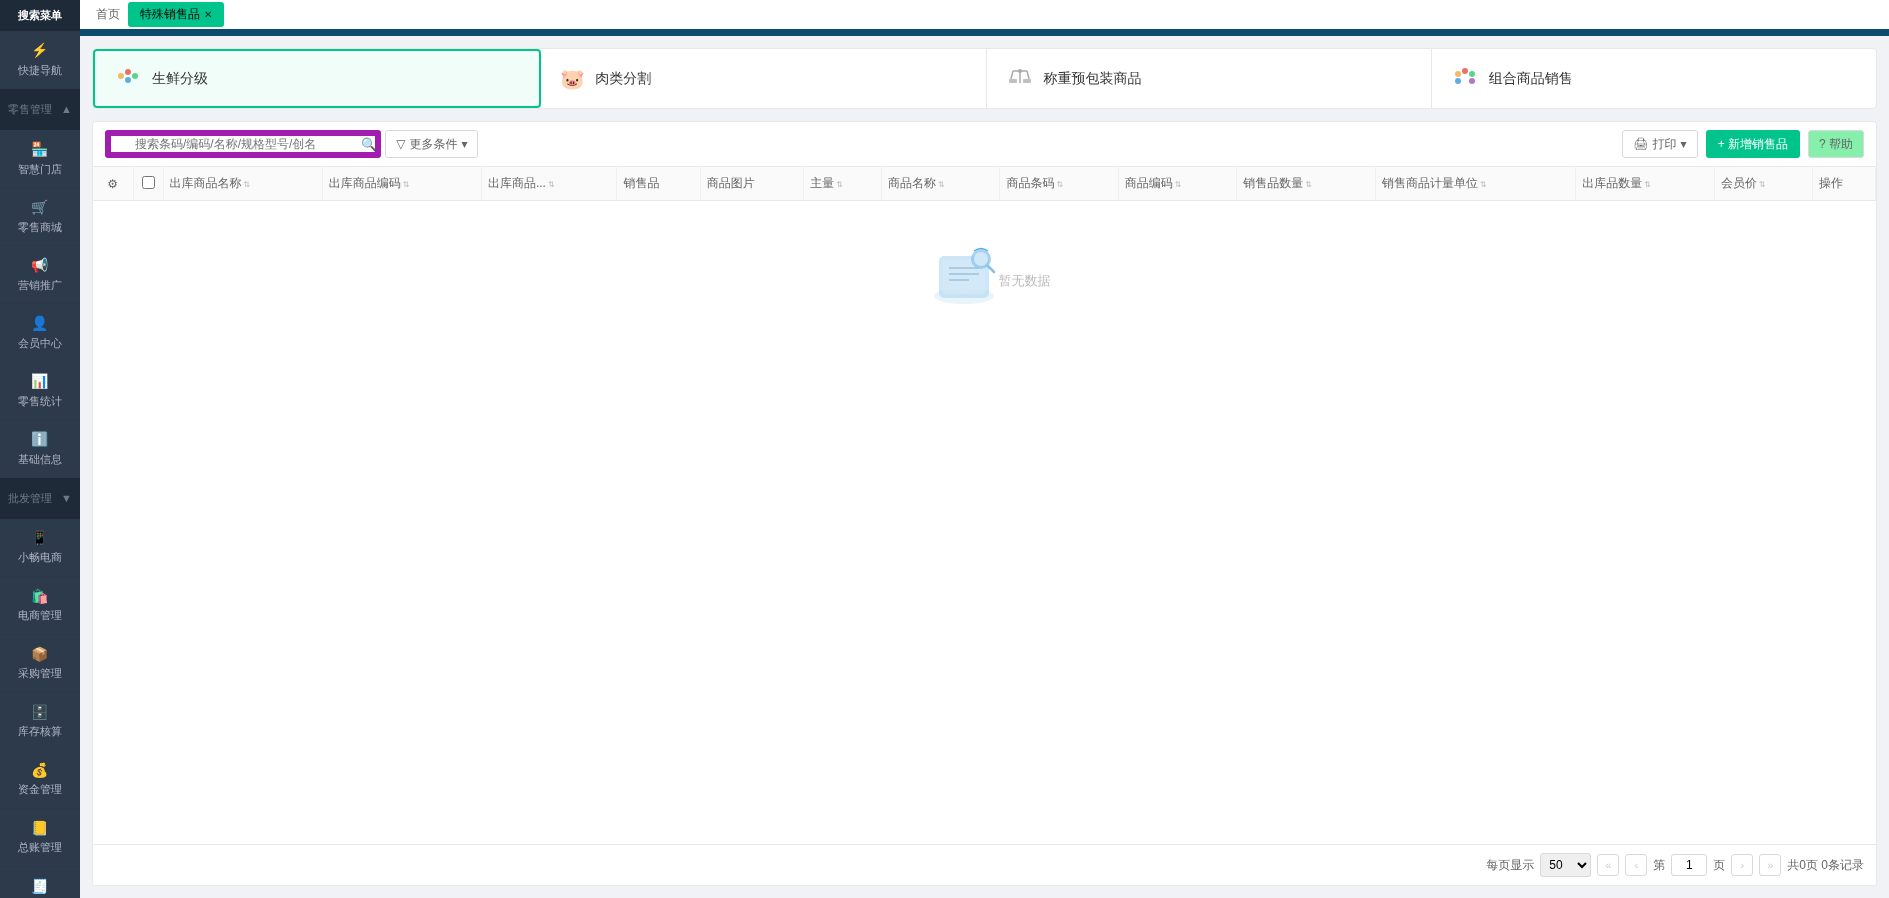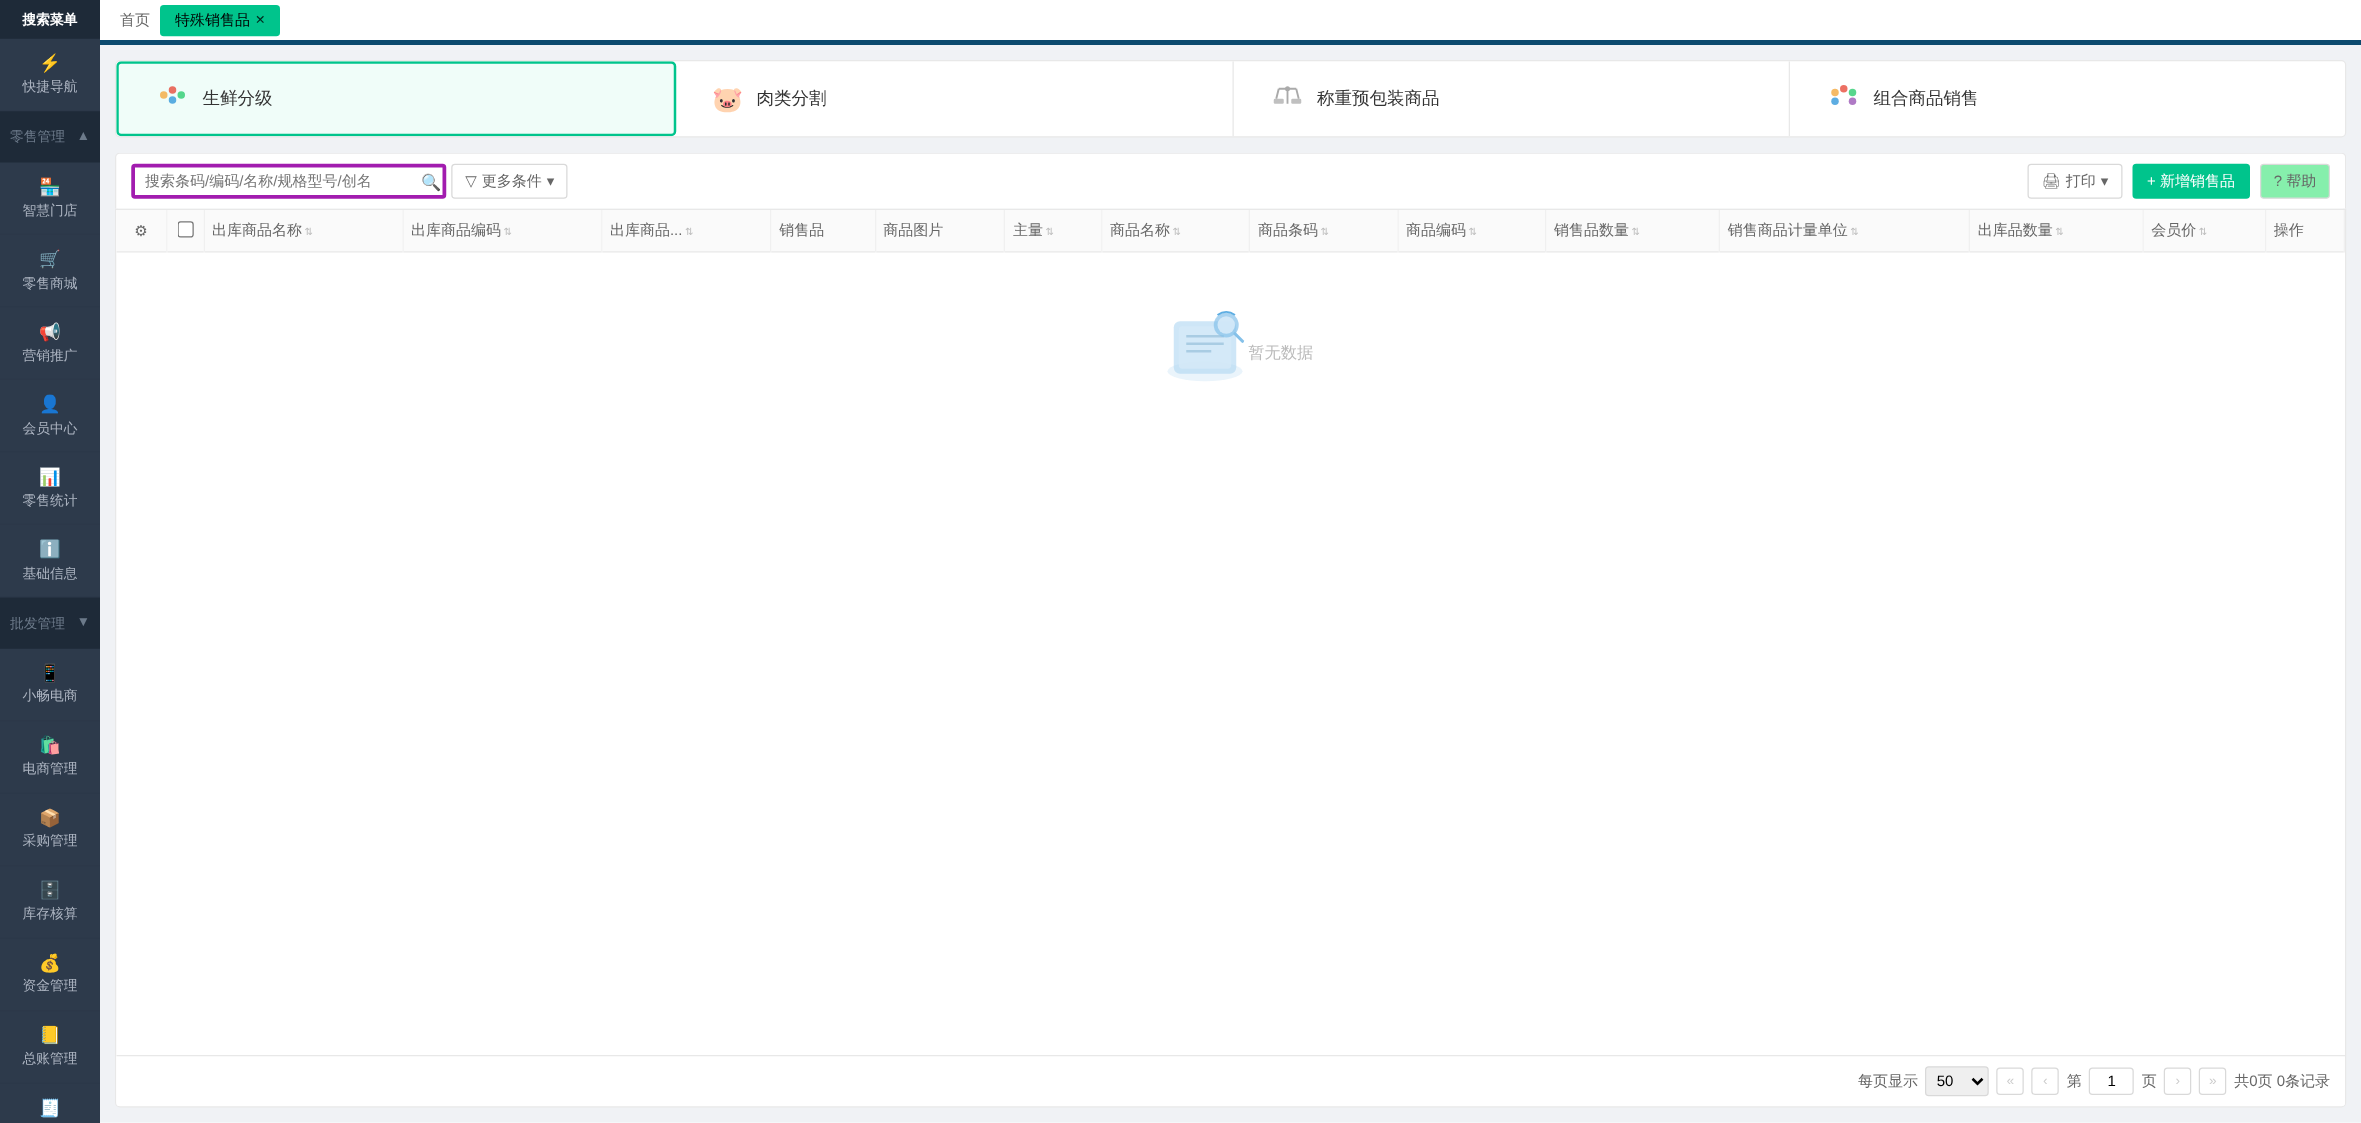--- a/index.html
+++ b/index.html
@@ -54,21 +54,21 @@
     .main {
       flex: 1;
       display: flex;
       flex-direction: column;
       overflow: hidden;
     }
 
     
     .topbar {
       background: #fff;
-      border-bottom: 4px solid #0c4a6e;
+      border-bottom: 7px solid #0c4a6e;
       padding: 0 16px;
       height: 36px;
       display: flex;
       align-items: center;
       gap: 8px;
     }
     .topbar-home {
       color: #666;
       font-size: 12px;
       cursor: pointer;
@@ -103,21 +103,21 @@
     .category-tabs {
       display: flex;
       background: #fff;
       border-radius: 4px;
       margin-bottom: 12px;
       overflow: hidden;
       border: 1px solid #e8e8e8;
     }
     .category-tab {
       flex: 1;
-      padding: 14px 29px;
+      padding: 14px 19px;
       display: flex;
       align-items: center;
       gap: 10px;
       cursor: pointer;
       border-right: 1px solid #e8e8e8;
       font-size: 14px;
       color: #333;
     }
     .category-tab:last-child { border-right: none; }
     .category-tab.active {
@@ -133,25 +133,25 @@
       padding: 8px 12px;
       display: flex;
       align-items: center;
       gap: 8px;
       margin-bottom: 0;
       border-radius: 4px 4px 0 0;
       border: 1px solid #e8e8e8;
       border-bottom: none;
     }
     .search-input {
-      width: 252px;
+      width: 276px;
       height: 28px;
-      border: 3px solid #a21caf;
-      border-radius: 3px;
-      padding: 0 8px;
+      border: 6px solid #a21caf;
+      border-radius: 3px;
+      padding: 0 24px;
       font-size: 12px;
       outline: none;
     }
     .search-icon-btn {
       background: none;
       border: none;
       cursor: pointer;
       color: #999;
       margin-left: -28px;
       font-size: 13px;

